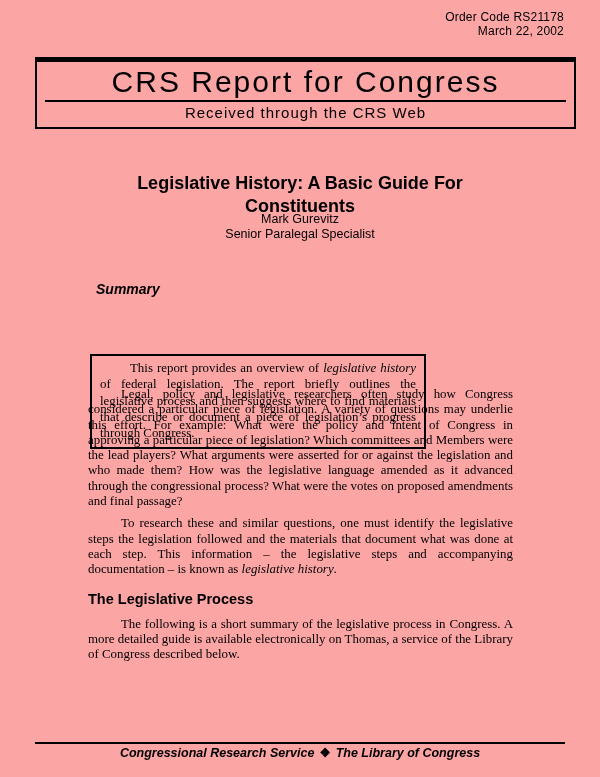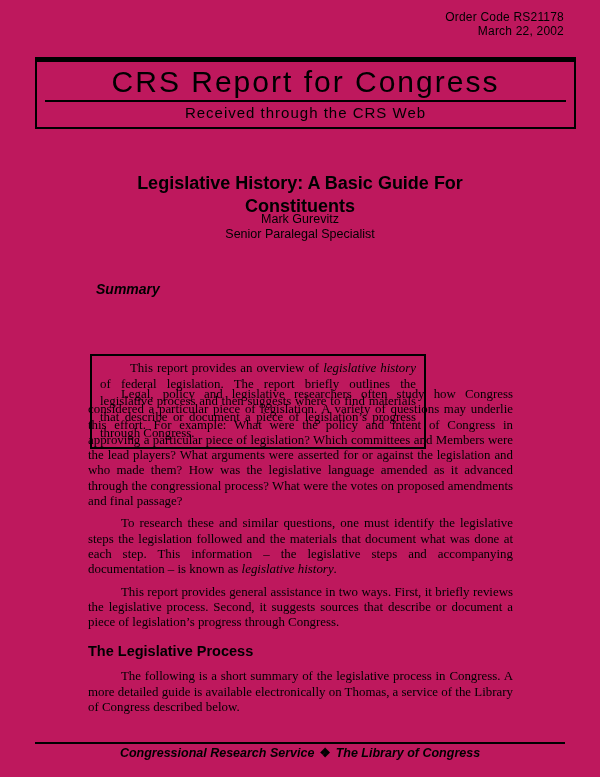--- a/index.html
+++ b/index.html
@@ -1,20 +1,20 @@
 <!DOCTYPE html>
 <html><head>
 <meta charset="utf-8">
 <style>
   html,body { margin:0; padding:0; background:#e8e8e8; }
   .page {
     position:relative;
     width:600px; height:777px;
     margin:0 auto;
-    background:#be185d;
+    background:#fca5a5;
     color:#000;
     font-family:"Liberation Serif", serif;
     overflow:hidden;
   }
 
   
   .meta {
     position:absolute; top:11px; right:36px;
     text-align:right;
     font-family:"Liberation Sans", sans-serif;
@@ -122,21 +122,20 @@
 
   <h2 class="summary-heading">Summary</h2>
 
   <div class="summary-box">
     <p><span>This report provides an overview of </span><span class="it">legislative history</span><span> of federal legislation.  The report briefly outlines the legislative process and then suggests where to find materials that describe or document a piece of legislation’s progress through Congress.</span></p>
   </div>
 
   <div class="content">
     <p>Legal, policy and legislative researchers often study how Congress considered a particular piece of legislation.  A variety of questions may underlie this effort.  For example:  What were the policy and intent of Congress in approving a particular piece of legislation?  Which committees and Members were the lead players?  What arguments were asserted for or against the legislation and who made them?  How was the legislative language amended as it advanced through the congressional process?  What were the votes on proposed amendments and final passage?</p>
     <p><span>To research these and similar questions, one must identify the legislative steps the legislation followed and the materials that document what was done at each step.  This information – the legislative steps and accompanying documentation – is known as </span><span class="it">legislative history</span><span>.</span></p>
-    <p>This report provides general assistance in two ways.  First, it briefly reviews the legislative process.  Second, it suggests sources that describe or document a piece of legislation’s progress through Congress.</p>
     <h2 class="section-heading">The Legislative Process</h2>
     <p>The following is a short summary of the legislative process in Congress.  A more detailed guide is available electronically on Thomas, a service of the Library of Congress described below.</p>
   </div>
 
   <div class="footer-rule"></div>
   <div class="footer-text">
     <span>Congressional Research Service</span><span class="diamond">❖</span><span>The Library of Congress</span>
   </div>
 
 </div>

